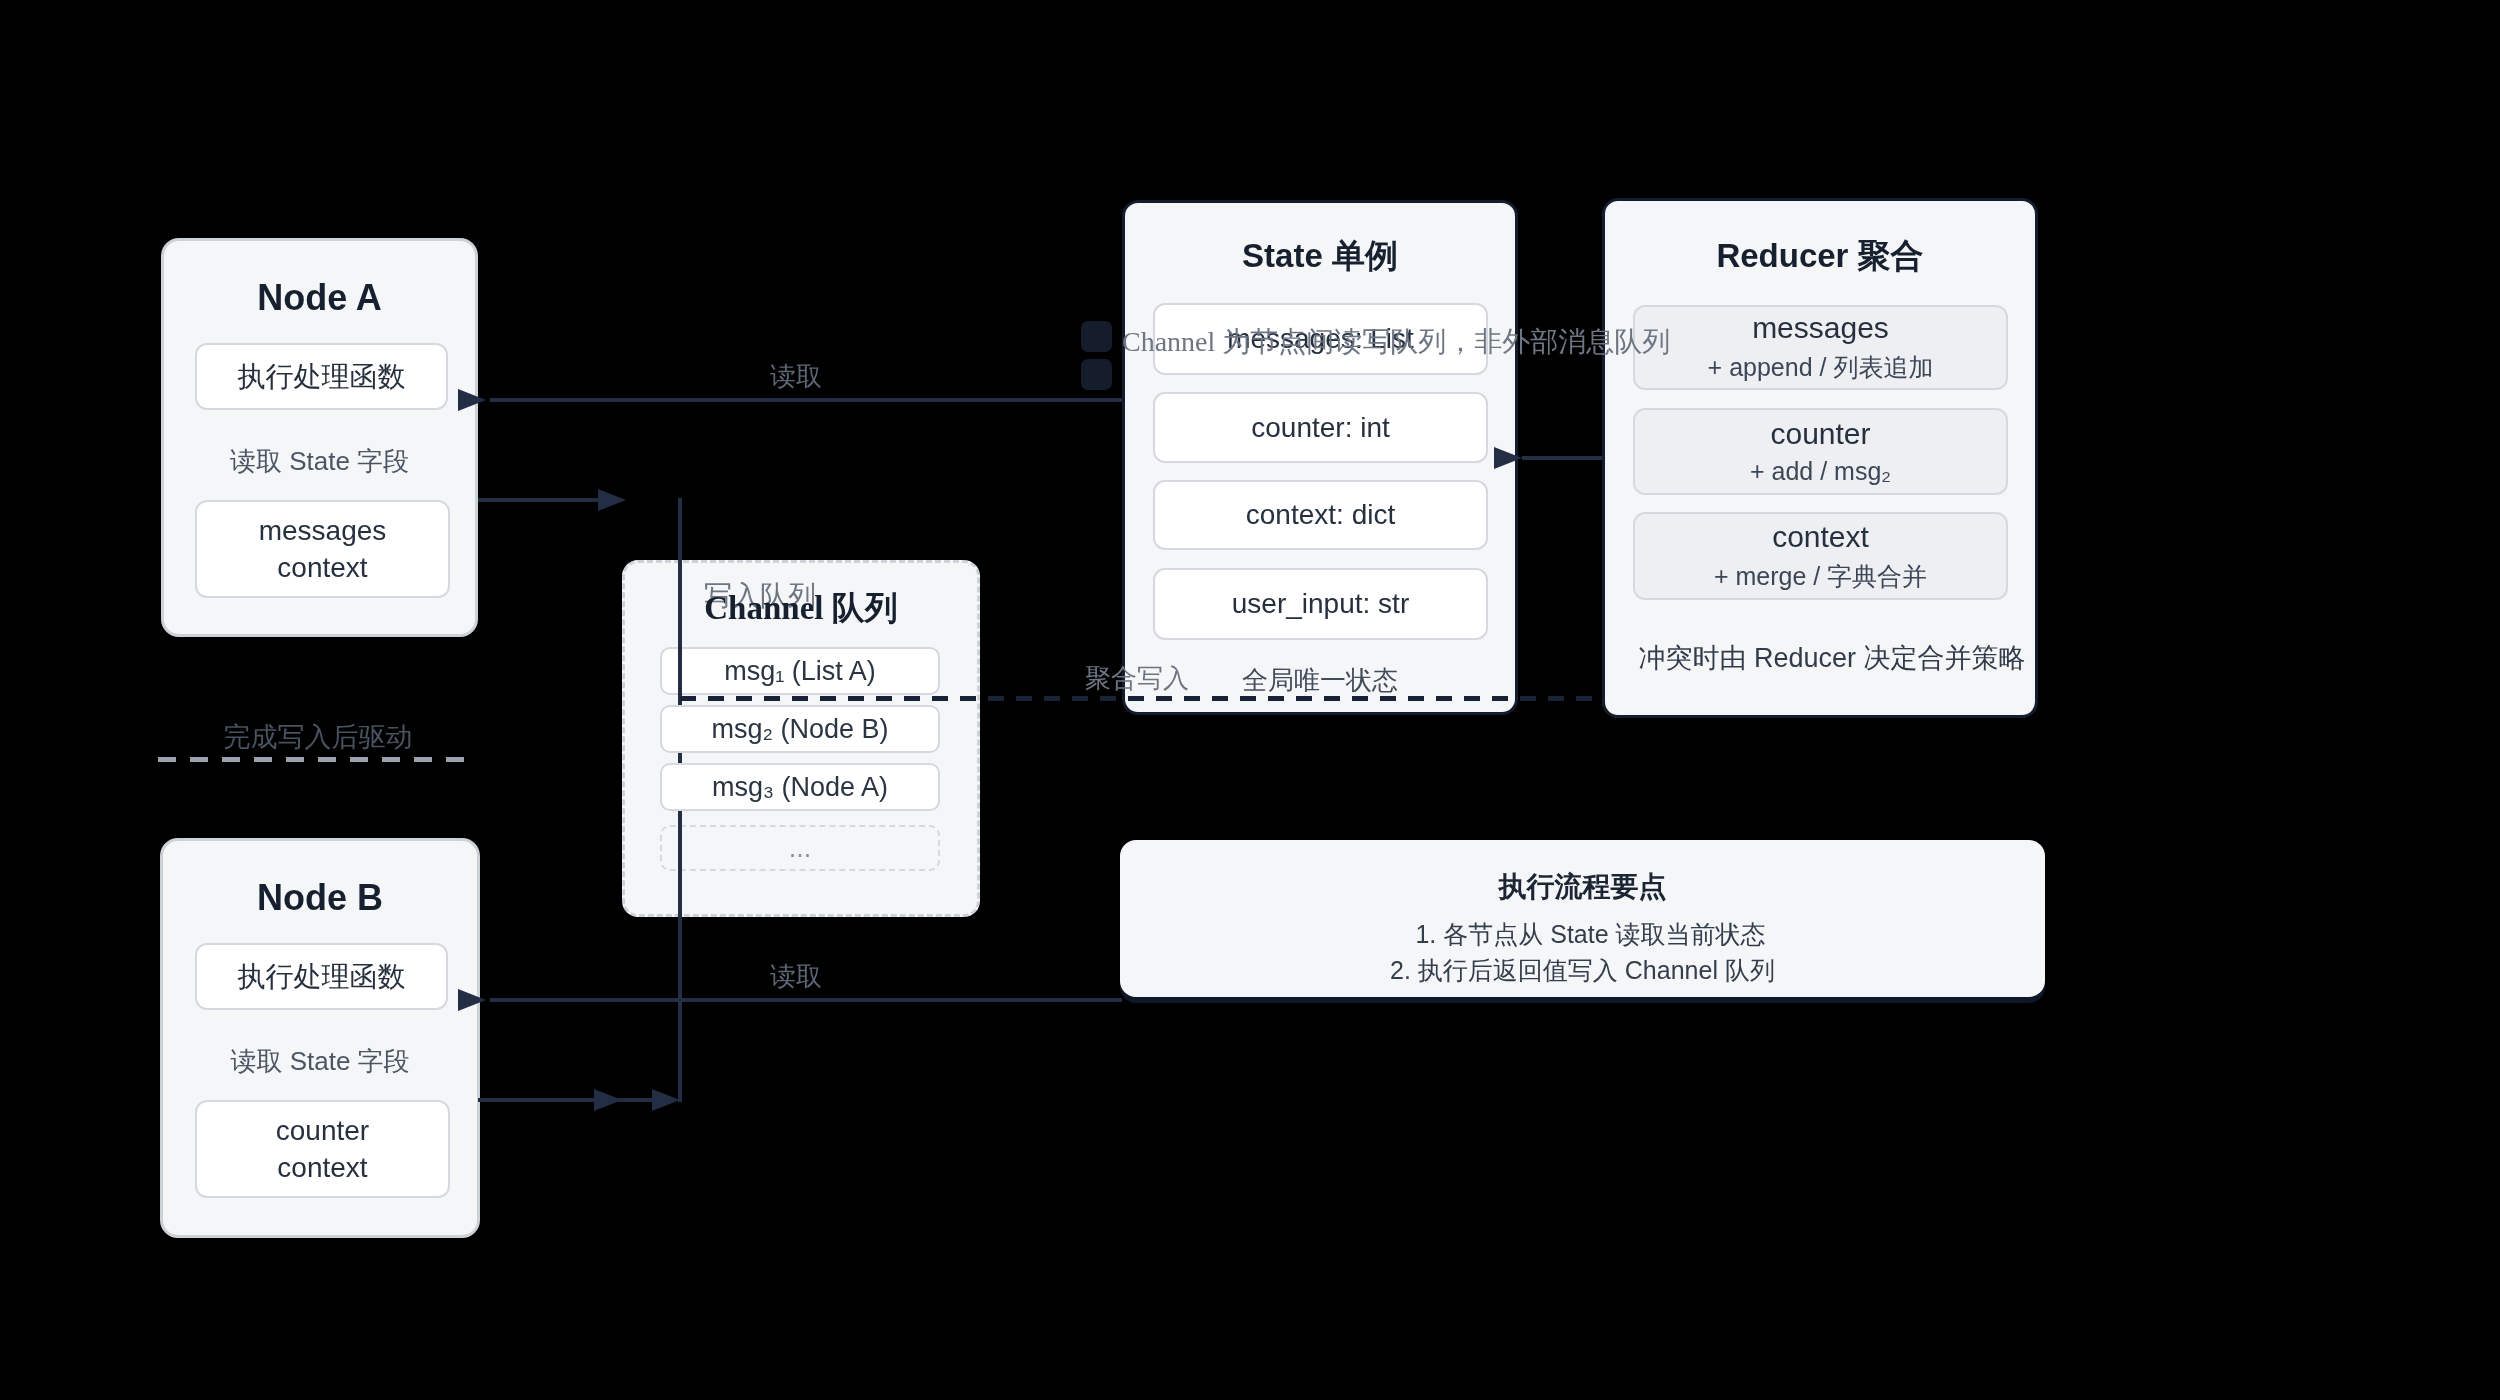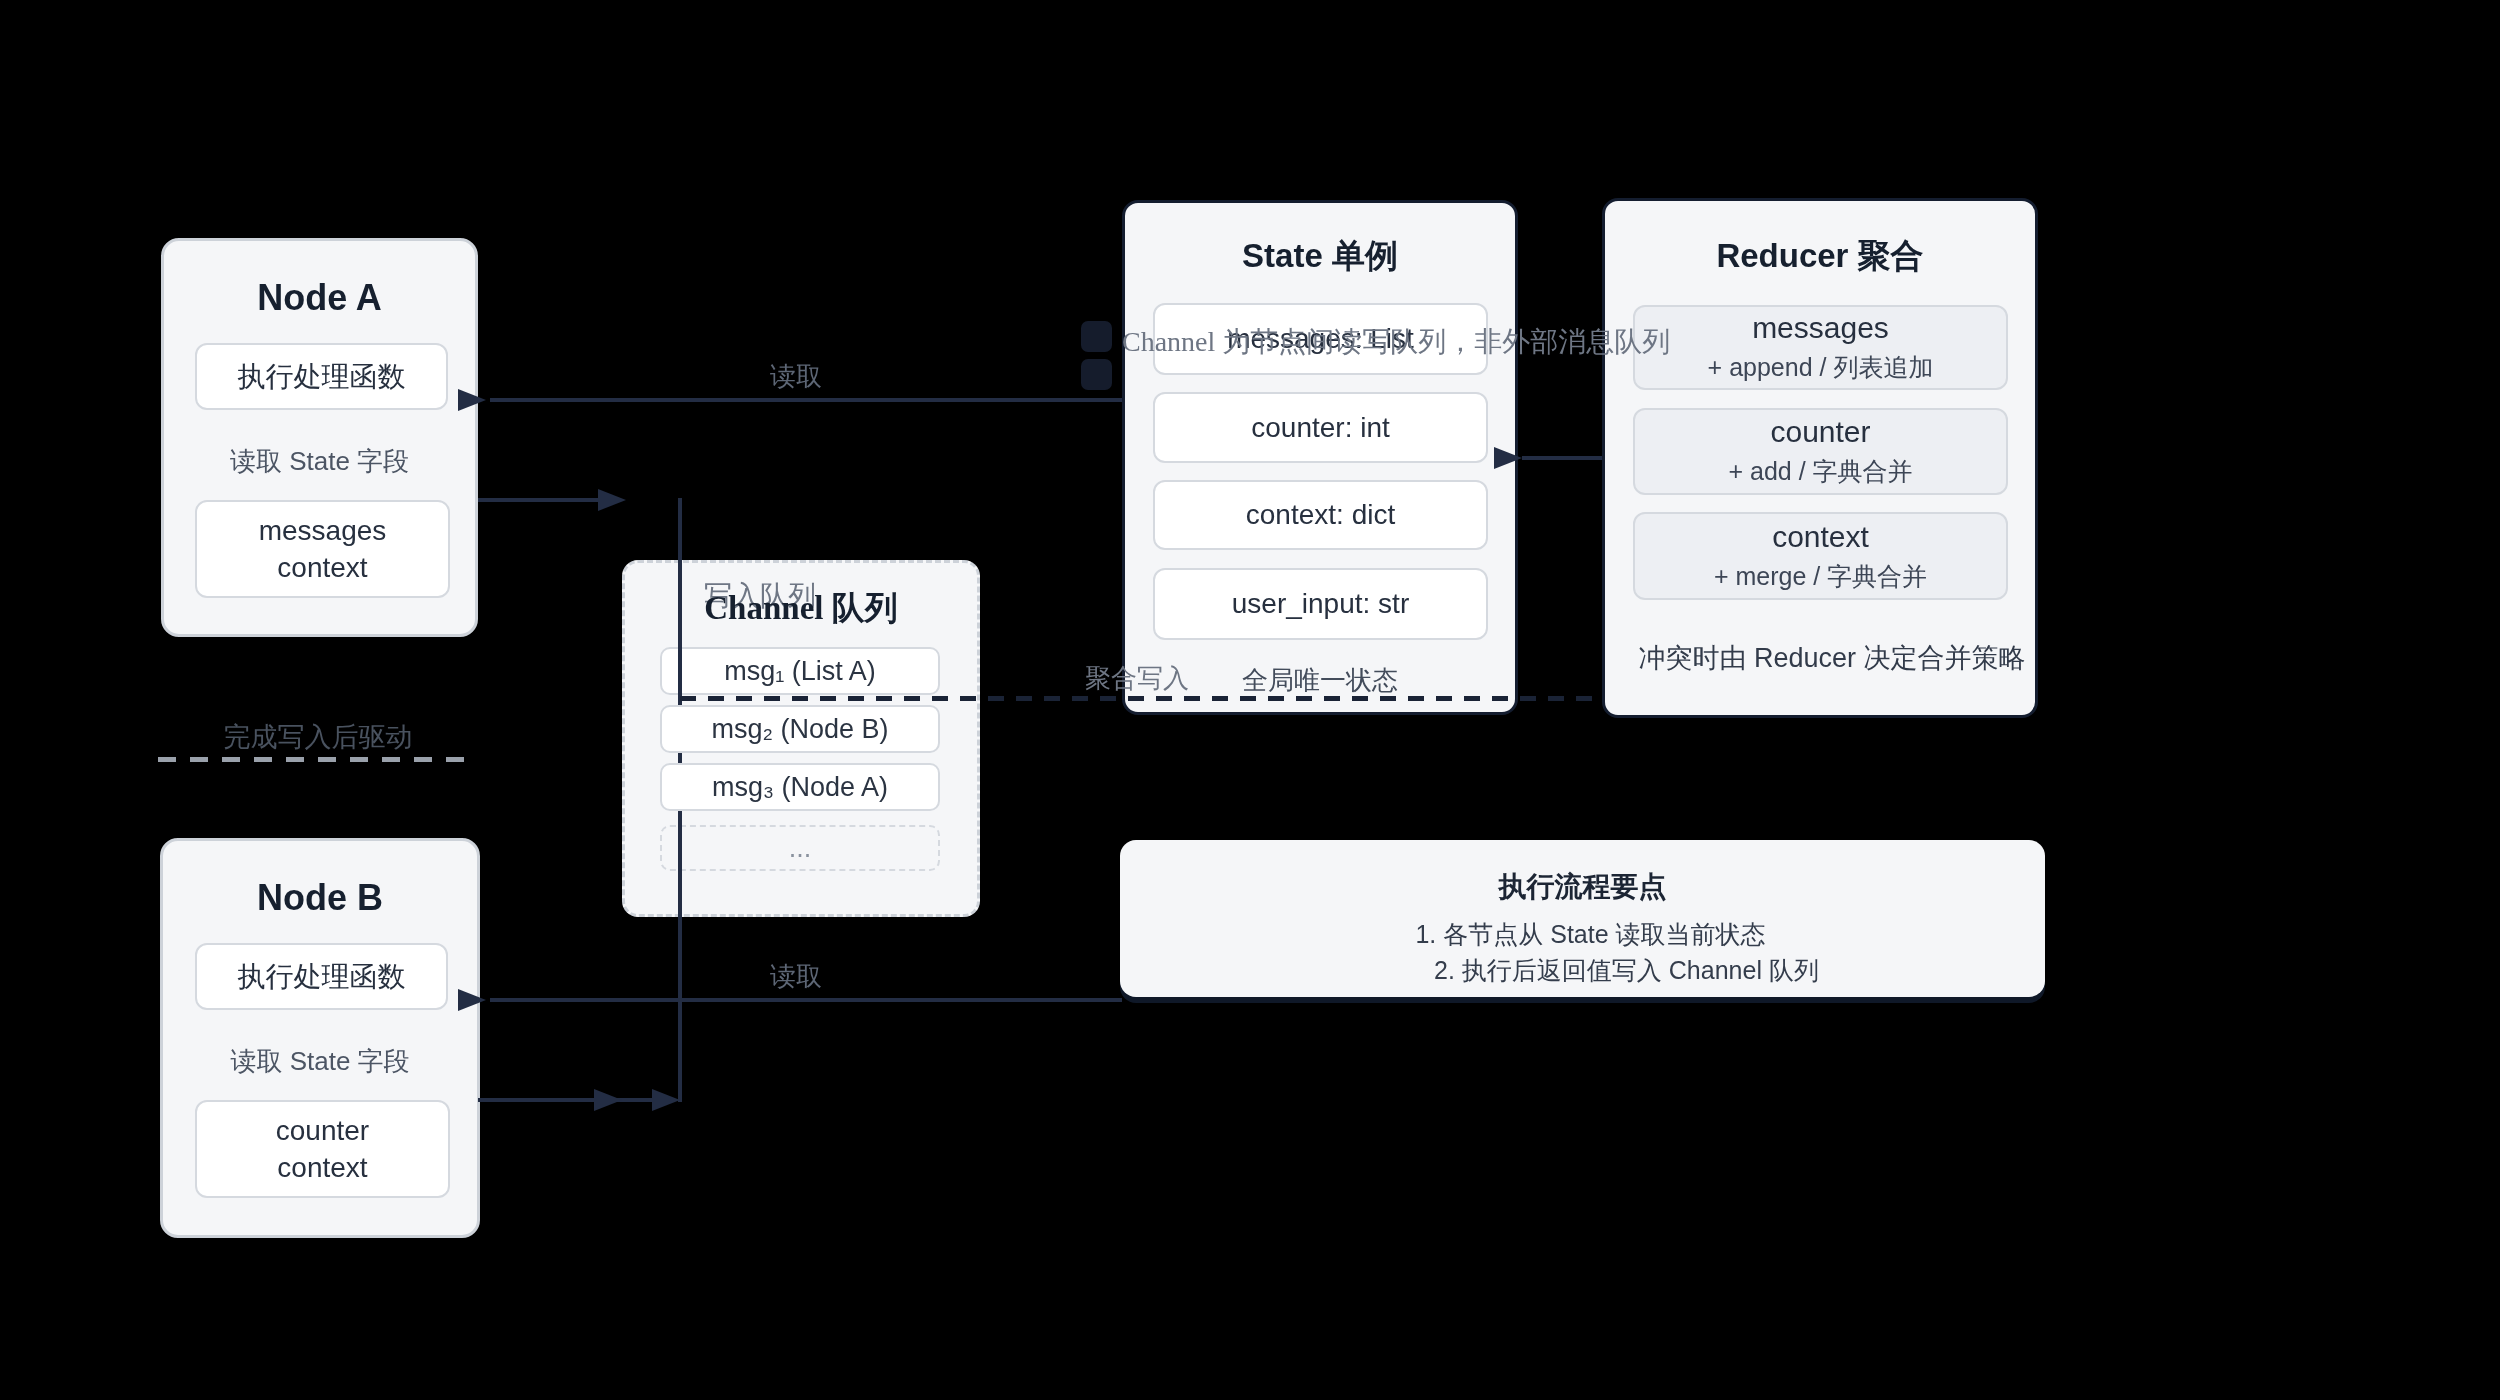--- a/index.html
+++ b/index.html
@@ -113,32 +113,32 @@
   <div class="floatlabel" style="left:1122px;top:323px;font-size:28px;z-index:8;">Channel 为节点间读写队列，非外部消息队列</div>
 
   <div class="card dark" style="left:1602px;top:198px;width:436px;height:520px;"></div>
   <div class="title sm" style="left:1602px;top:236px;width:436px;z-index:2;">Reducer 聚合</div>
   <div class="inner gray" style="left:1633px;top:305px;width:375px;height:85px;font-size:30px;z-index:2;">
     <span>messages</span>
     <span class="l2">+ append / 列表追加</span>
   </div>
   <div class="inner gray" style="left:1633px;top:408px;width:375px;height:87px;font-size:30px;z-index:2;">
     <span>counter</span>
-    <span class="l2">+ add / 字典合并</span>
+    <span class="l2">+ add / msg₂</span>
   </div>
   <div class="inner gray" style="left:1633px;top:512px;width:375px;height:88px;font-size:30px;z-index:2;">
     <span>context</span>
     <span class="l2">+ merge / 字典合并</span>
   </div>
   <div class="caption" style="left:1602px;top:640px;width:460px;font-size:27px;color:#323b4a;z-index:2;">冲突时由 Reducer 决定合并策略</div>
 
   <div class="card flat" style="left:1120px;top:840px;width:925px;height:157px;"></div>
   <div class="title" style="left:1120px;top:871px;width:925px;font-size:28px;line-height:32px;color:#1c2534;z-index:2;">执行流程要点</div>
   <div class="caption" style="left:1120px;top:918px;width:925px;font-size:25px;color:#343d4c;z-index:2;padding-left:8px;">1. 各节点从 State 读取当前状态</div>
-  <div class="caption" style="left:1120px;top:954px;width:925px;font-size:25px;color:#343d4c;z-index:2;margin-left:44px;">2. 执行后返回值写入 Channel 队列</div>
+  <div class="caption" style="left:1120px;top:954px;width:925px;font-size:25px;color:#343d4c;z-index:2;">2. 执行后返回值写入 Channel 队列</div>
 
   <div class="arrowhead" style="left:458px;top:389px;"></div>
   <div class="line-h" style="left:490px;top:398px;width:632px;"></div>
   <div class="floatlabel" style="left:770px;top:359px;color:#5d6675;">读取</div>
 
   <div class="line-h" style="left:478px;top:498px;width:122px;"></div>
   <div class="arrowhead" style="left:598px;top:489px;"></div>
   <div class="line-v" style="left:678px;top:498px;height:604px;z-index:2;"></div>
 
   <div class="arrowhead" style="left:458px;top:989px;"></div>

